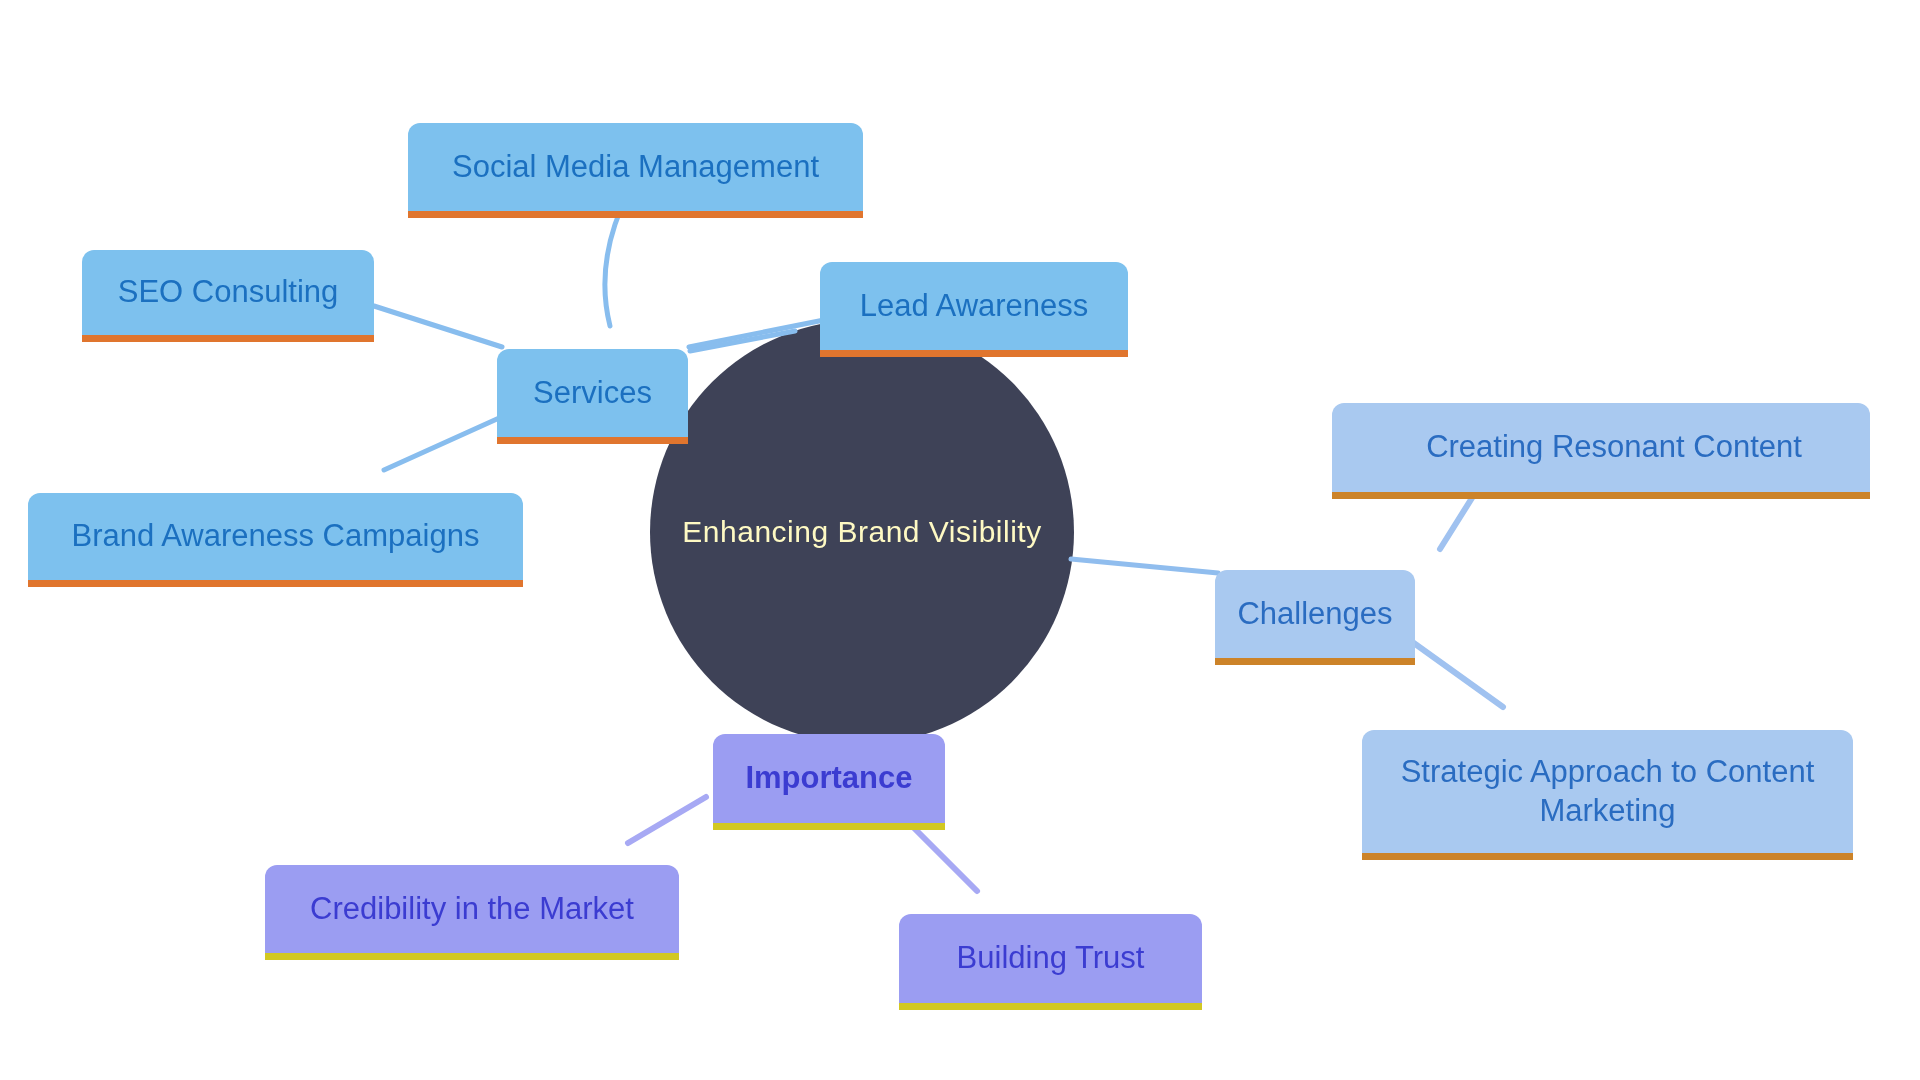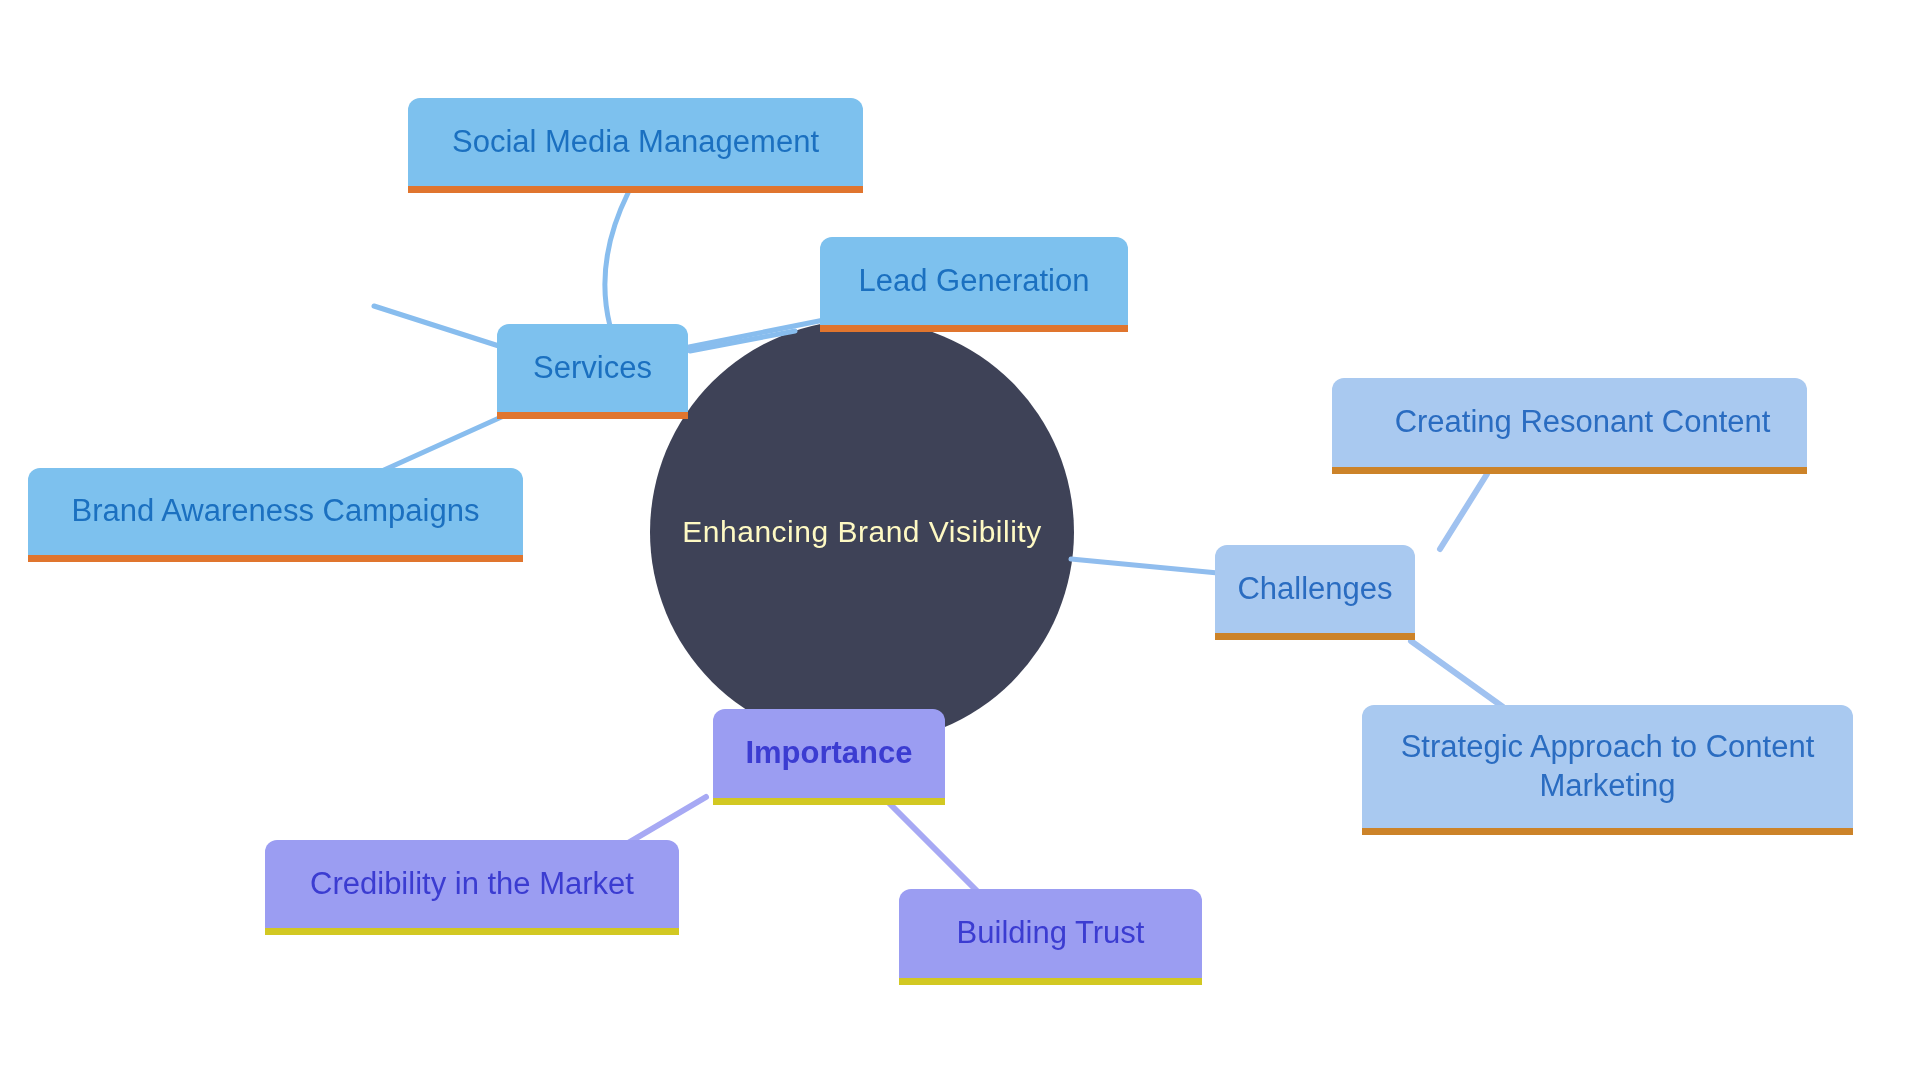--- a/index.html
+++ b/index.html
@@ -48,20 +48,21 @@
     z-index: 3;
     display: flex;
     align-items: center;
     justify-content: center;
     text-align: center;
     border-radius: 12px 12px 0 0;
     font-size: 31px;
     line-height: 1.25;
     padding: 0 10px;
     box-sizing: border-box;
+    margin-top: 25px;
   }
   .node .underline {
     position: absolute;
     left: 0;
     right: 0;
     bottom: -7px;
     height: 7px;
   }
   
   .branch-services {
@@ -105,37 +106,41 @@
 
     <line x1="706" y1="797" x2="628" y2="843" stroke="#a7a9f4" stroke-width="6" stroke-linecap="round"></line>
     <line x1="884" y1="798" x2="977" y2="891" stroke="#a7a9f4" stroke-width="6" stroke-linecap="round"></line>
   </svg>
 
   <div class="node branch-services" style="left:408px; top:98px; width:455px; height:88px;">
     <span>Social Media Management</span>
     <div class="underline"></div>
   </div>
 
+  <div class="node branch-services" style="left:82px; top:225px; width:292px; height:85px;">
+    <span>SEO Consulting</span>
+    <div class="underline"></div>
+  </div>
 
   <div class="node branch-services" style="left:497px; top:324px; width:191px; height:88px;">
     <span>Services</span>
     <div class="underline"></div>
   </div>
 
   <div class="node branch-services" style="left:820px; top:237px; width:308px; height:88px;">
-    <span>Lead Generation</span>
+    <span>Lead Awareness</span>
     <div class="underline"></div>
   </div>
 
   <div class="node branch-services" style="left:28px; top:468px; width:495px; height:87px;">
     <span>Brand Awareness Campaigns</span>
     <div class="underline"></div>
   </div>
 
-  <div class="node branch-challenges" style="left:1332px; top:378px; width:475px; height:89px;padding-left:36px;">
+  <div class="node branch-challenges" style="left:1332px; top:378px; width:538px; height:89px;padding-left:36px;">
     <span>Creating Resonant Content</span>
     <div class="underline"></div>
   </div>
 
   <div class="node branch-challenges" style="left:1215px; top:545px; width:200px; height:88px;">
     <span>Challenges</span>
     <div class="underline"></div>
   </div>
 
   <div class="node branch-challenges" style="left:1362px; top:705px; width:491px; height:123px;align-items:center;">

